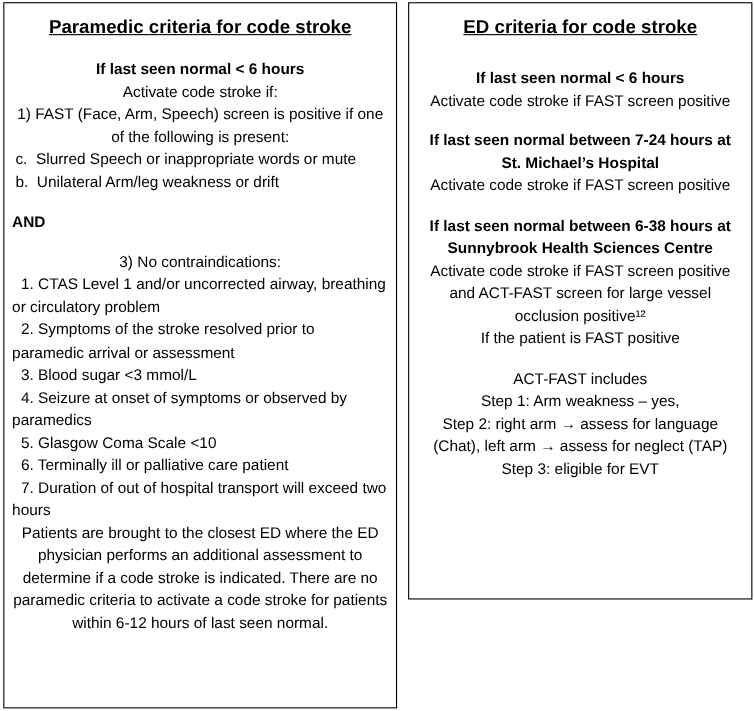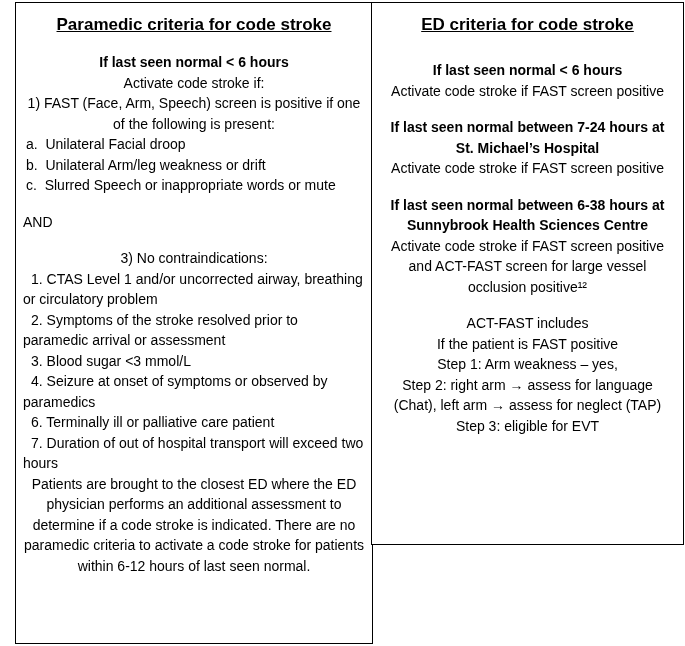--- a/index.html
+++ b/index.html
@@ -15,79 +15,79 @@
     overflow: hidden;
   }
   .box {
     position: absolute;
     box-sizing: border-box;
     border: 1px solid #000000;
     background: #ffffff;
     padding: 6px 7px;
     overflow: hidden;
   }
-  .box-left  { left: 3px;   top: 2px; width: 358px; height: 642px; margin-left: 12px; }
+  .box-left  { left: 3px;   top: 2px; width: 358px; height: 642px; }
   .box-right { left: 371px; top: 2px; width: 313px; height: 543px; padding: 6px 10px; }
   .title {
     margin: 4px 0 0 0;
     font-size: 17px;
     line-height: 23px;
     font-weight: bold;
     text-decoration: underline;
     text-align: center;
   }
   .h { font-weight: bold; text-align: center; }
   .p { text-align: center; }
-  .bold { font-weight: normal; }
+  .bold { font-weight: bold; }
   .li { text-indent: 3px; white-space: pre-wrap; }
   .ci { text-indent: 8px; }
   .gap    { margin-top: 16px; }
   .gap-lg { margin-top: 24px; }
 </style>
 </head>
 <body>
 
 <div class="canvas">
 
   <section class="box box-left">
     <h2 class="title">Paramedic criteria for code stroke</h2>
 
     <div class="h gap">If last seen normal &lt; 6 hours</div>
     <div class="p">Activate code stroke if:</div>
     <div class="p">1) FAST (Face, Arm, Speech) screen is positive if one of the following is present:</div>
 
-    <div class="li">a.  Unilateral Facial droop</div>
+    <div class="li">c.  Slurred Speech or inappropriate words or mute</div>
     <div class="li">b.  Unilateral Arm/leg weakness or drift</div>
-    <div class="li">c.  Slurred Speech or inappropriate words or mute</div>
 
     <div class="bold gap">AND</div>
 
     <div class="p gap">3) No contraindications:</div>
     <div class="ci">1. CTAS Level 1 and/or uncorrected airway, breathing or circulatory problem</div>
     <div class="ci">2. Symptoms of the stroke resolved prior to paramedic arrival or assessment</div>
     <div class="ci">3. Blood sugar &lt;3 mmol/L</div>
     <div class="ci">4. Seizure at onset of symptoms or observed by paramedics</div>
+    <div class="ci">5. Glasgow Coma Scale &lt;10</div>
     <div class="ci">6. Terminally ill or palliative care patient</div>
     <div class="ci">7. Duration of out of hospital transport will exceed two hours</div>
 
     <div class="p">Patients are brought to the closest ED where the ED physician performs an additional assessment to determine if a code stroke is indicated. There are no paramedic criteria to activate a code stroke for patients within 6-12 hours of last seen normal.</div>
   </section>
 
   <section class="box box-right">
     <h2 class="title">ED criteria for code stroke</h2>
 
     <div class="h gap-lg">If last seen normal &lt; 6 hours</div>
     <div class="p">Activate code stroke if FAST screen positive</div>
 
     <div class="h gap">If last seen normal between 7-24 hours at St. Michael’s Hospital</div>
     <div class="p">Activate code stroke if FAST screen positive</div>
 
     <div class="h gap">If last seen normal between 6-38 hours at Sunnybrook Health Sciences Centre</div>
     <div class="p">Activate code stroke if FAST screen positive and ACT-FAST screen for large vessel occlusion positive¹²</div>
 
+    <div class="p">If the patient is FAST positive</div>
     <div class="p gap">ACT-FAST includes</div>
-    <div class="p">If the patient is FAST positive</div>
     <div class="p">Step 1: Arm weakness – yes,</div>
     <div class="p">Step 2: right arm → assess for language (Chat), left arm → assess for neglect (TAP)</div>
     <div class="p">Step 3: eligible for EVT</div>
   </section>
 
 </div>
 
 </body></html>

